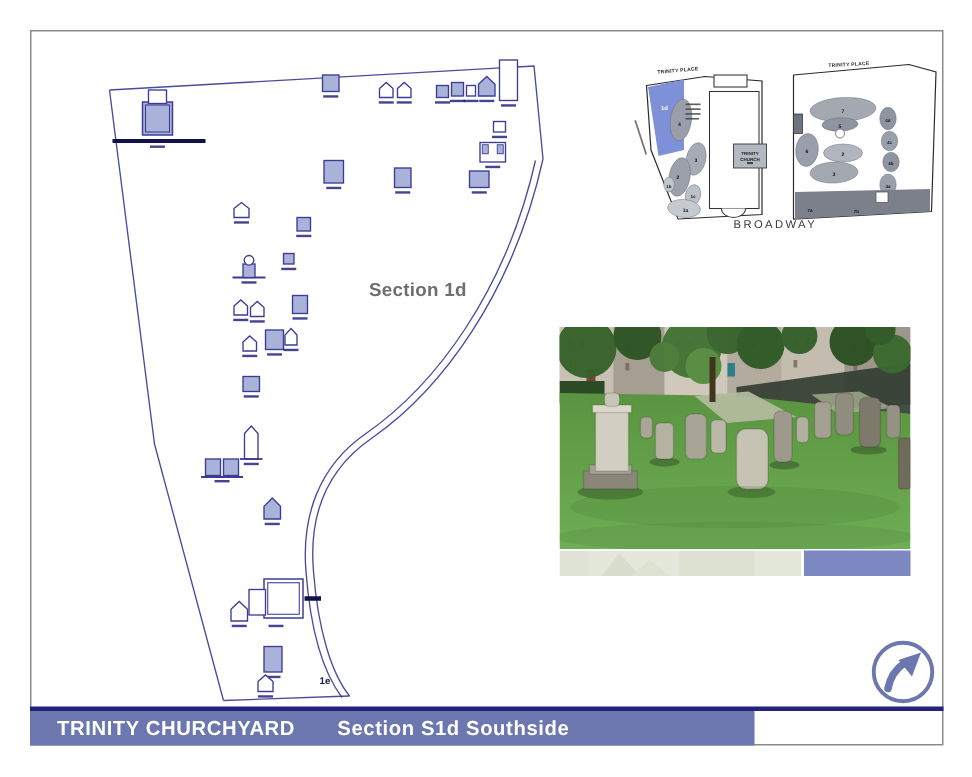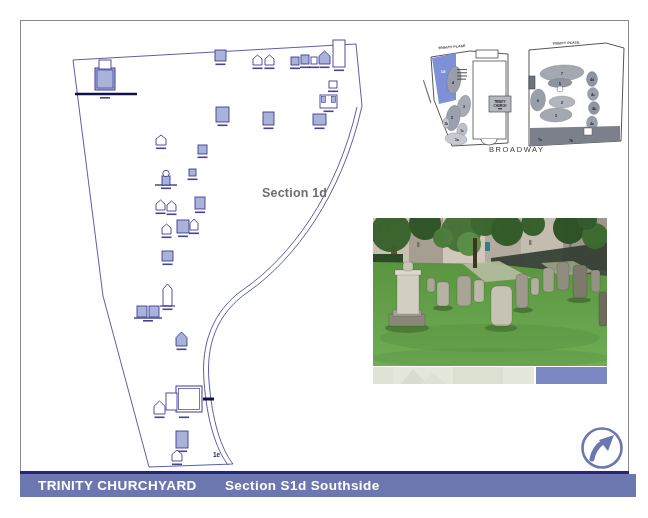--- a/index.html
+++ b/index.html
@@ -3,29 +3,29 @@
 <meta charset="utf-8">
 <title>Trinity Churchyard</title>
 <style>
   html,body{margin:0;padding:0;background:#ffffff;}
   .stage{position:relative;width:648px;height:518px;background:#ffffff;overflow:hidden;
          font-family:"Liberation Sans",sans-serif;}
   .frame{position:absolute;left:20px;top:20px;width:609px;height:477px;
          border:1px solid #8a8a8a;box-sizing:border-box;background:#ffffff;}
   svg.layer{position:absolute;left:0;top:0;pointer-events:none;}
   #section-label{position:absolute;left:246px;top:186px;font-size:12.5px;font-weight:bold;
-                 color:#6e6e6e;letter-spacing:.2px;margin-left:16px;}
+                 color:#6e6e6e;letter-spacing:.2px;}
   #corner-label{position:absolute;left:213px;top:451px;font-size:6.5px;font-weight:bold;color:#1c1c55;}
   .broadway{position:absolute;left:489px;top:145px;font-size:7.5px;font-weight:normal;
             letter-spacing:1.6px;color:#3a3a3a;}
   .photo{position:absolute;left:373px;top:218px;width:234px;height:148px;}
   .fade-strip{position:absolute;left:373px;top:367px;width:161px;height:17px;overflow:hidden;}
   .accent{position:absolute;left:536px;top:367px;width:71px;height:17px;background:#7c88c1;}
   .rule{position:absolute;left:20px;top:471px;width:609px;height:3px;background:#23237c;}
-  .titlebar{position:absolute;left:20px;top:474px;width:616px;height:23px;background:#6b77ae;
+  .titlebar{position:absolute;left:20px;top:474px;width:483px;height:23px;background:#6b77ae;
             color:#ffffff;font-weight:bold;font-size:13.5px;line-height:23px;box-sizing:border-box;
             padding-left:18px;letter-spacing:.4px;white-space:nowrap;}
   .titlebar .sub{margin-left:24px;}
   .navbtn{position:absolute;left:580px;top:426px;width:44px;height:44px;cursor:pointer;}
 </style>
 </head>
 <body>
 
 <div class="stage">
   <div class="frame"></div>

